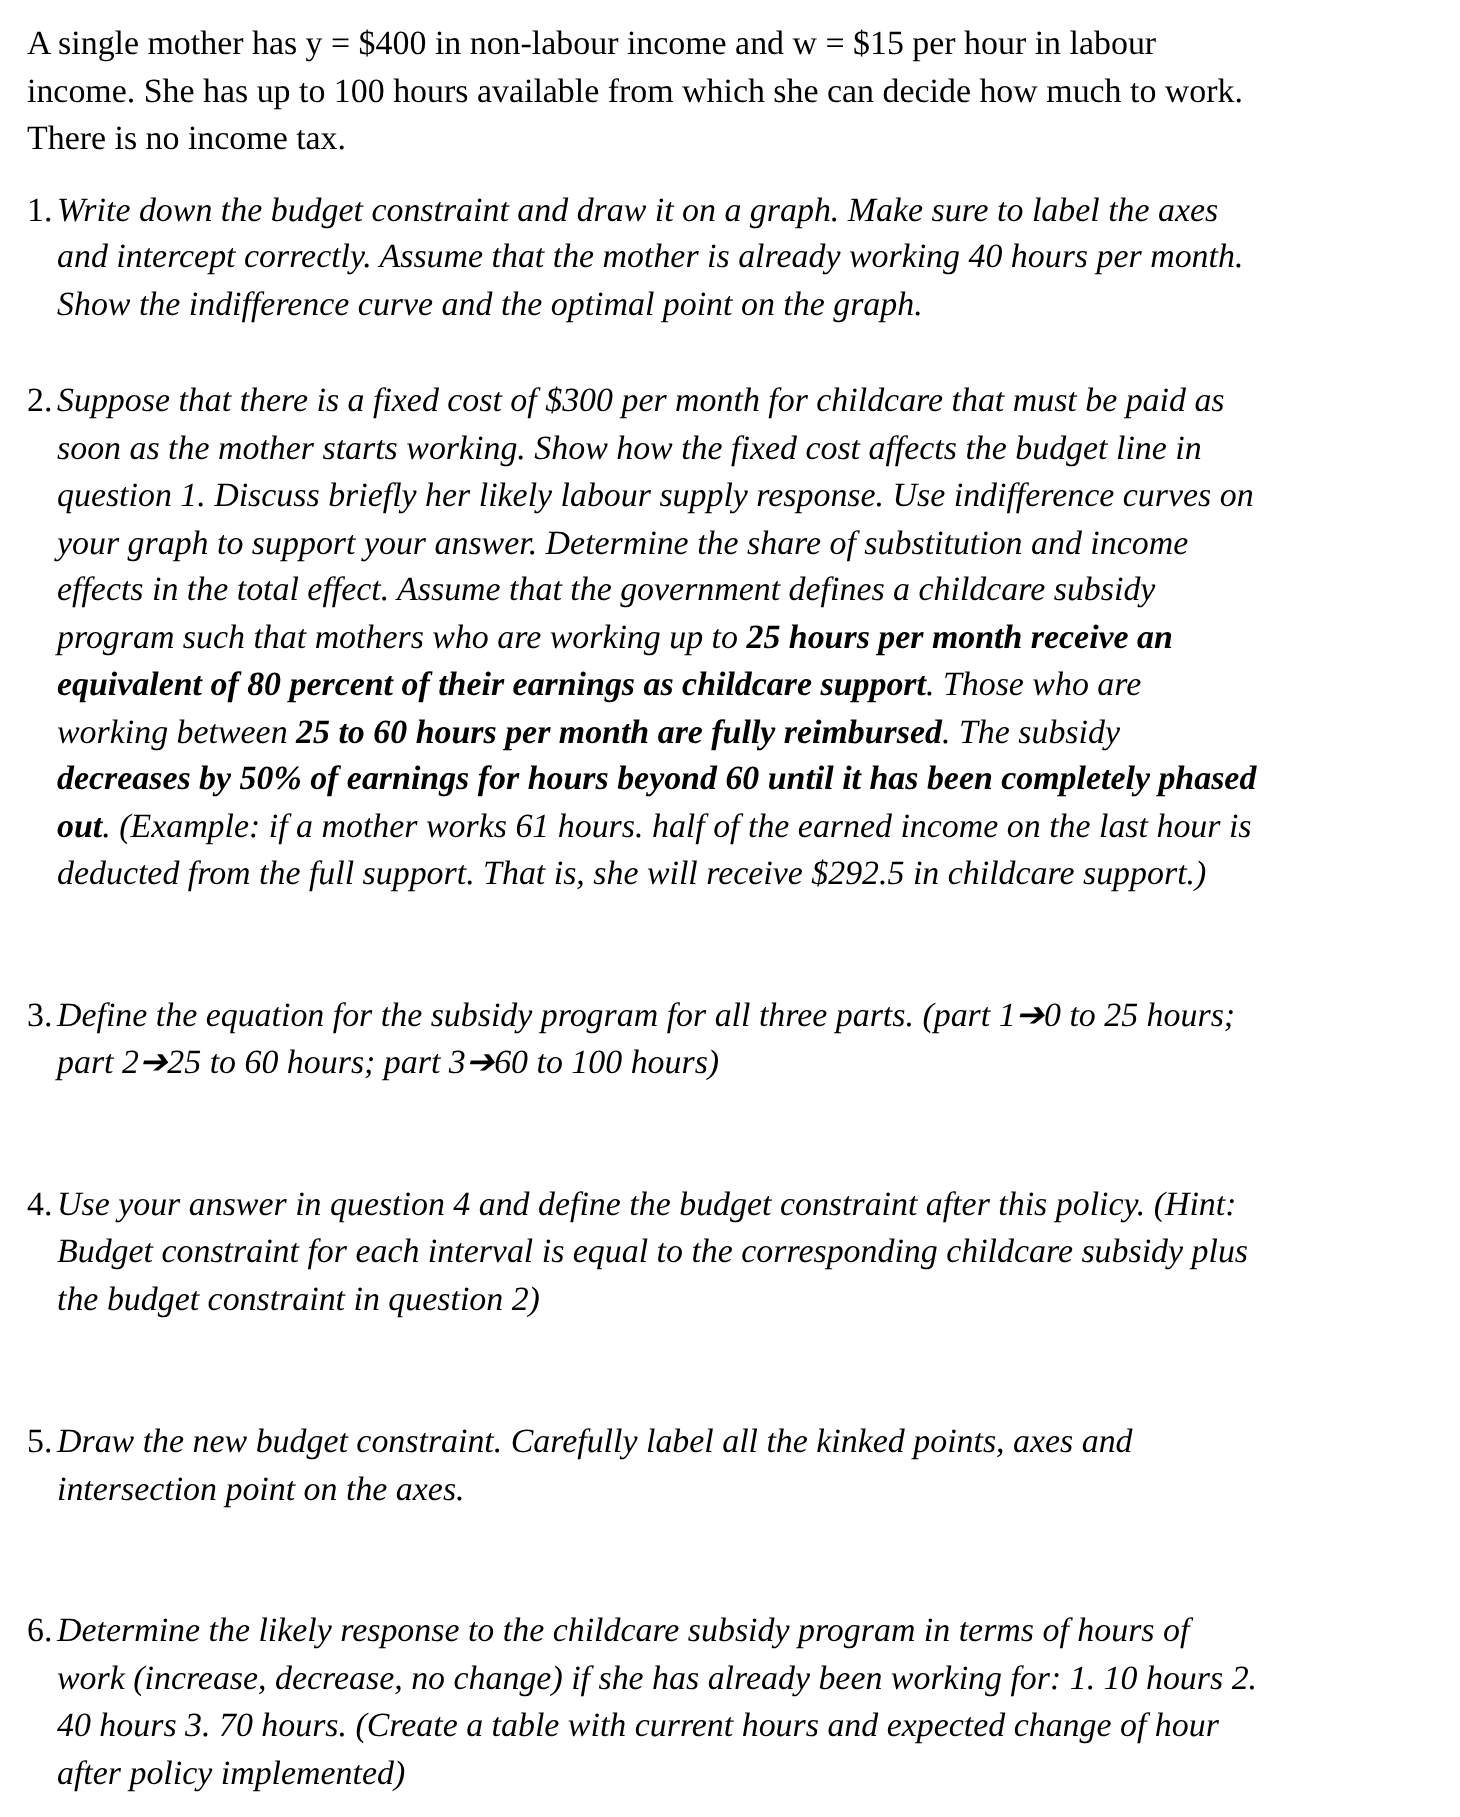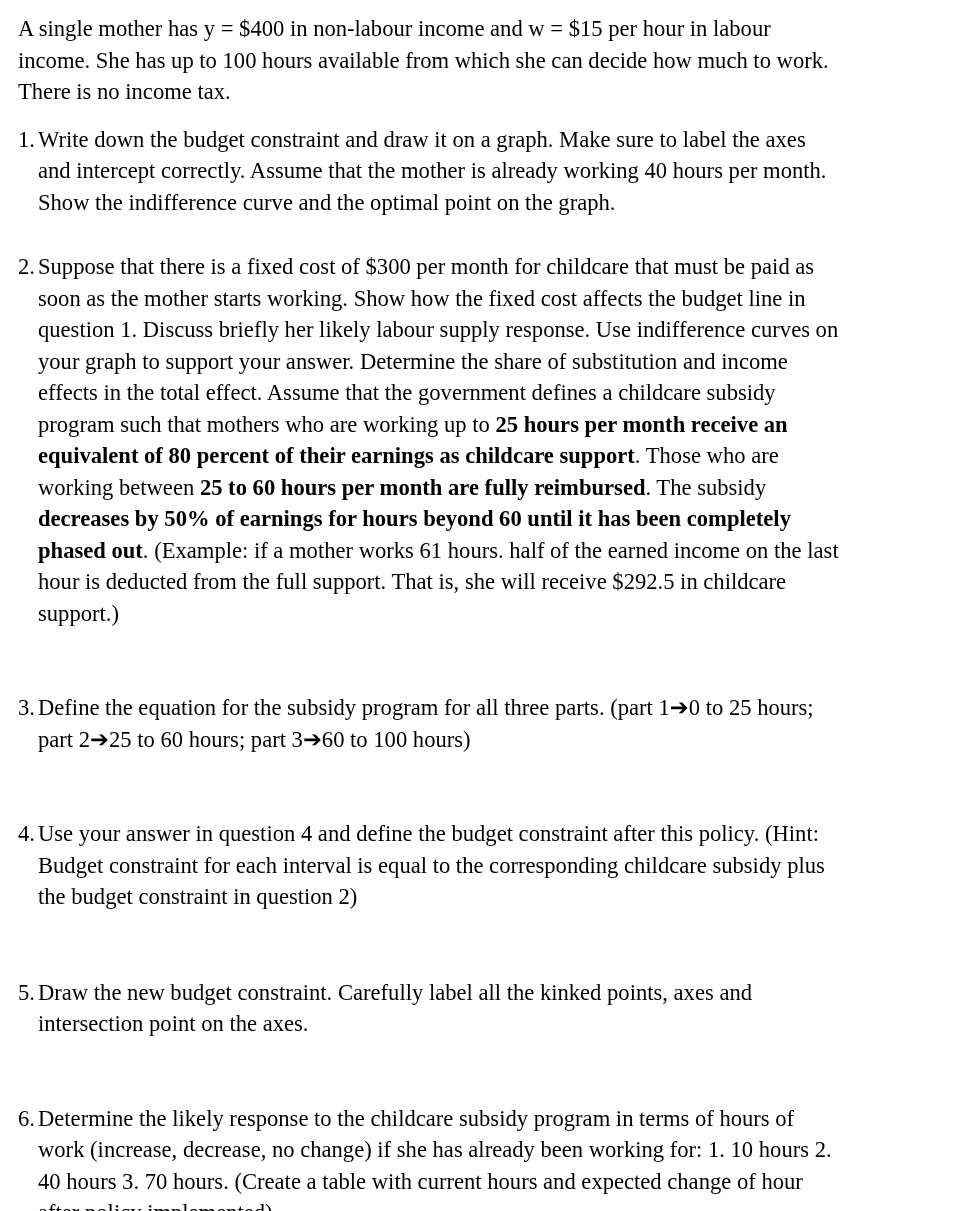--- a/index.html
+++ b/index.html
@@ -27,20 +27,21 @@
   .question {
     display: flex;
     align-items: flex-start;
   }
   .qnum {
     flex: 0 0 20px;
     width: 20px;
   }
   .qtext {
     flex: 1 1 auto;
+    font-style: italic;
   }
   .b {
     font-weight: bold;
   }
   .mb-q1 { margin-bottom: 33px; }
   .mb-q2 { margin-bottom: 63px; }
   .mb-q3 { margin-bottom: 63px; }
   .mb-q4 { margin-bottom: 64px; }
   .mb-q5 { margin-bottom: 63px; }
   .mb-q6 { margin-bottom: 0; }

